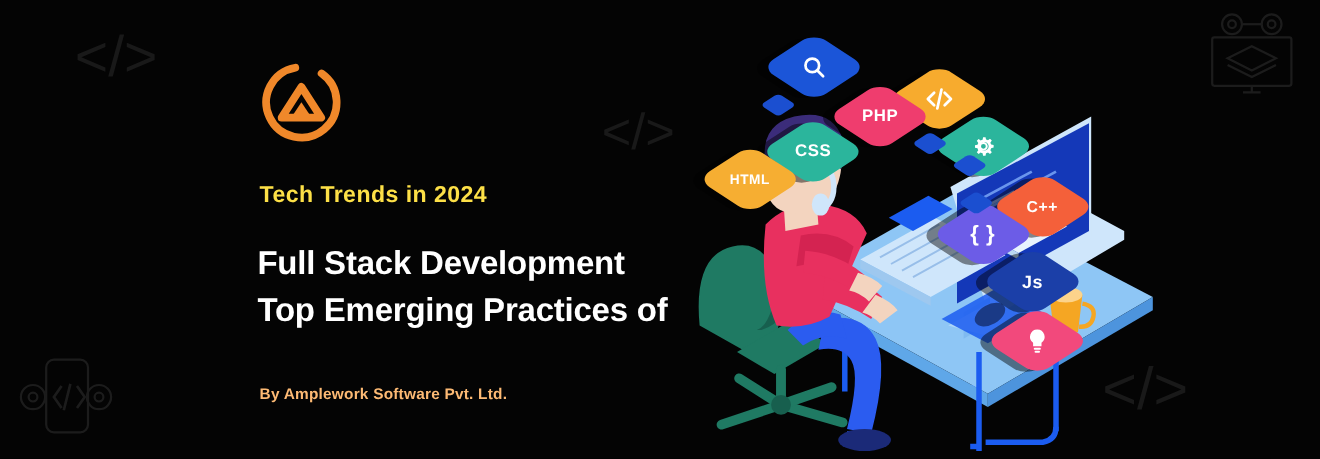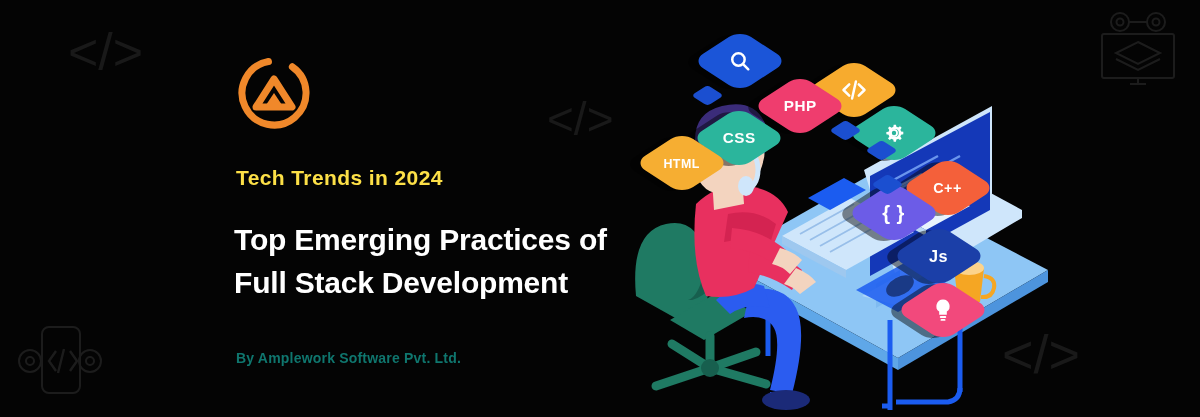--- a/index.html
+++ b/index.html
@@ -16,21 +16,21 @@
   #wm-phone{left:16px;bottom:14px;width:92px;height:86px;}
   .wm svg{display:block;}
 
   
   #logo{position:absolute;left:238px;top:57px;width:72px;height:72px;}
   #eyebrow{position:absolute;left:236px;top:166px;font-size:21px;font-weight:700;
            letter-spacing:.4px;color:#eb9438;}
   #headline{position:absolute;left:234px;top:199px;width:480px;color:#fff;
             font-size:30px;font-weight:700;letter-spacing:-.2px;line-height:1.42;}
   #headline .l{display:block;white-space:nowrap;}
-  #byline{position:absolute;left:236px;top:350px;color:#0f766e;
+  #byline{position:absolute;left:236px;top:350px;color:#fdba74;
           font-size:14px;font-weight:700;letter-spacing:.2px;}
 
   
   #art{position:absolute;left:600px;top:0;width:600px;height:417px;}
   #art svg{display:block;width:600px;height:417px;}
 
   
   .badge{position:absolute;width:56px;height:56px;border-radius:13px;
          display:flex;align-items:center;justify-content:center;
          transform:rotate(45deg) skew(-12deg,-12deg);
@@ -79,22 +79,22 @@
   <div id="logo">
     <svg viewBox="0 0 72 72">
       <path d="M36 4a32 32 0 1 1-22.6 9.4" fill="none" stroke="#f0882a" stroke-width="7" stroke-linecap="round" transform="rotate(35 36 36)"></path>
       <path d="M36 22 54 50H18z" fill="none" stroke="#f0882a" stroke-width="7" stroke-linejoin="round"></path>
       <path d="M36 36l8 12H28z" fill="#f0882a"></path>
     </svg>
   </div>
 
   <div id="eyebrow" style="color: #fde047;">Tech Trends in 2024</div>
   <h1 id="headline">
+    <span class="l">Full Stack Development</span>
     <span class="l">Top Emerging Practices of</span>
-    <span class="l">Full Stack Development</span>
   </h1>
   <div id="byline">By Amplework Software Pvt. Ltd.</div>
 
   <div id="art">
     <svg viewBox="0 0 600 417">
 
       <g stroke="#1b5cf0" stroke-width="5" fill="none">
         <path d="M168 356v-60"></path>
           <path d="M166 298h36"></path>
         <path d="M288 352v-62"></path>

